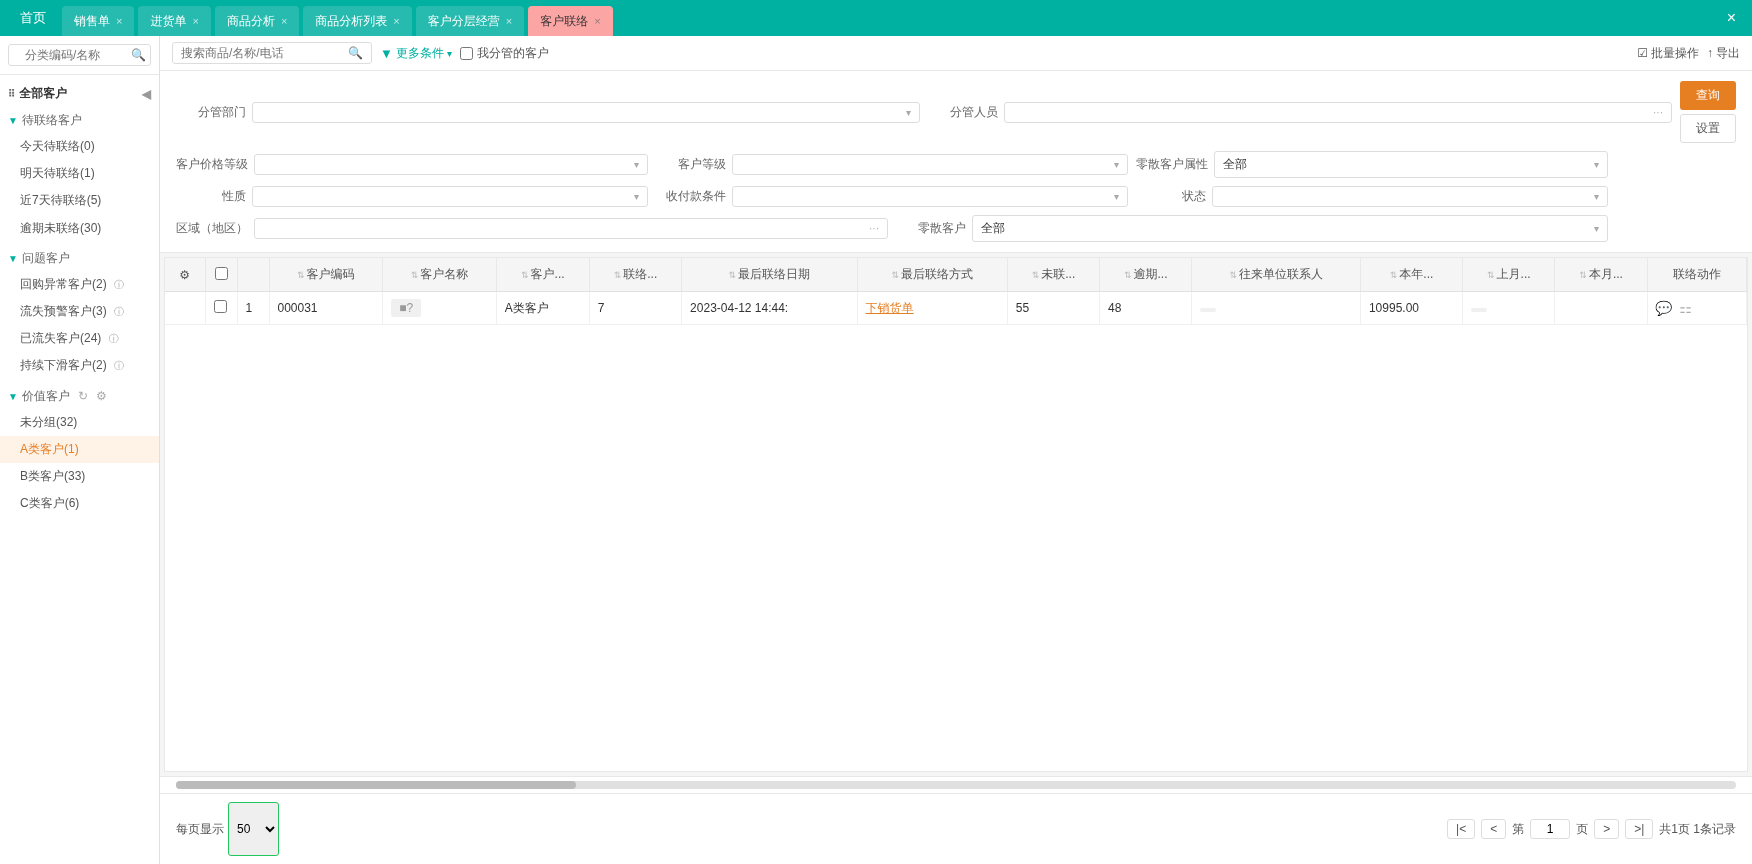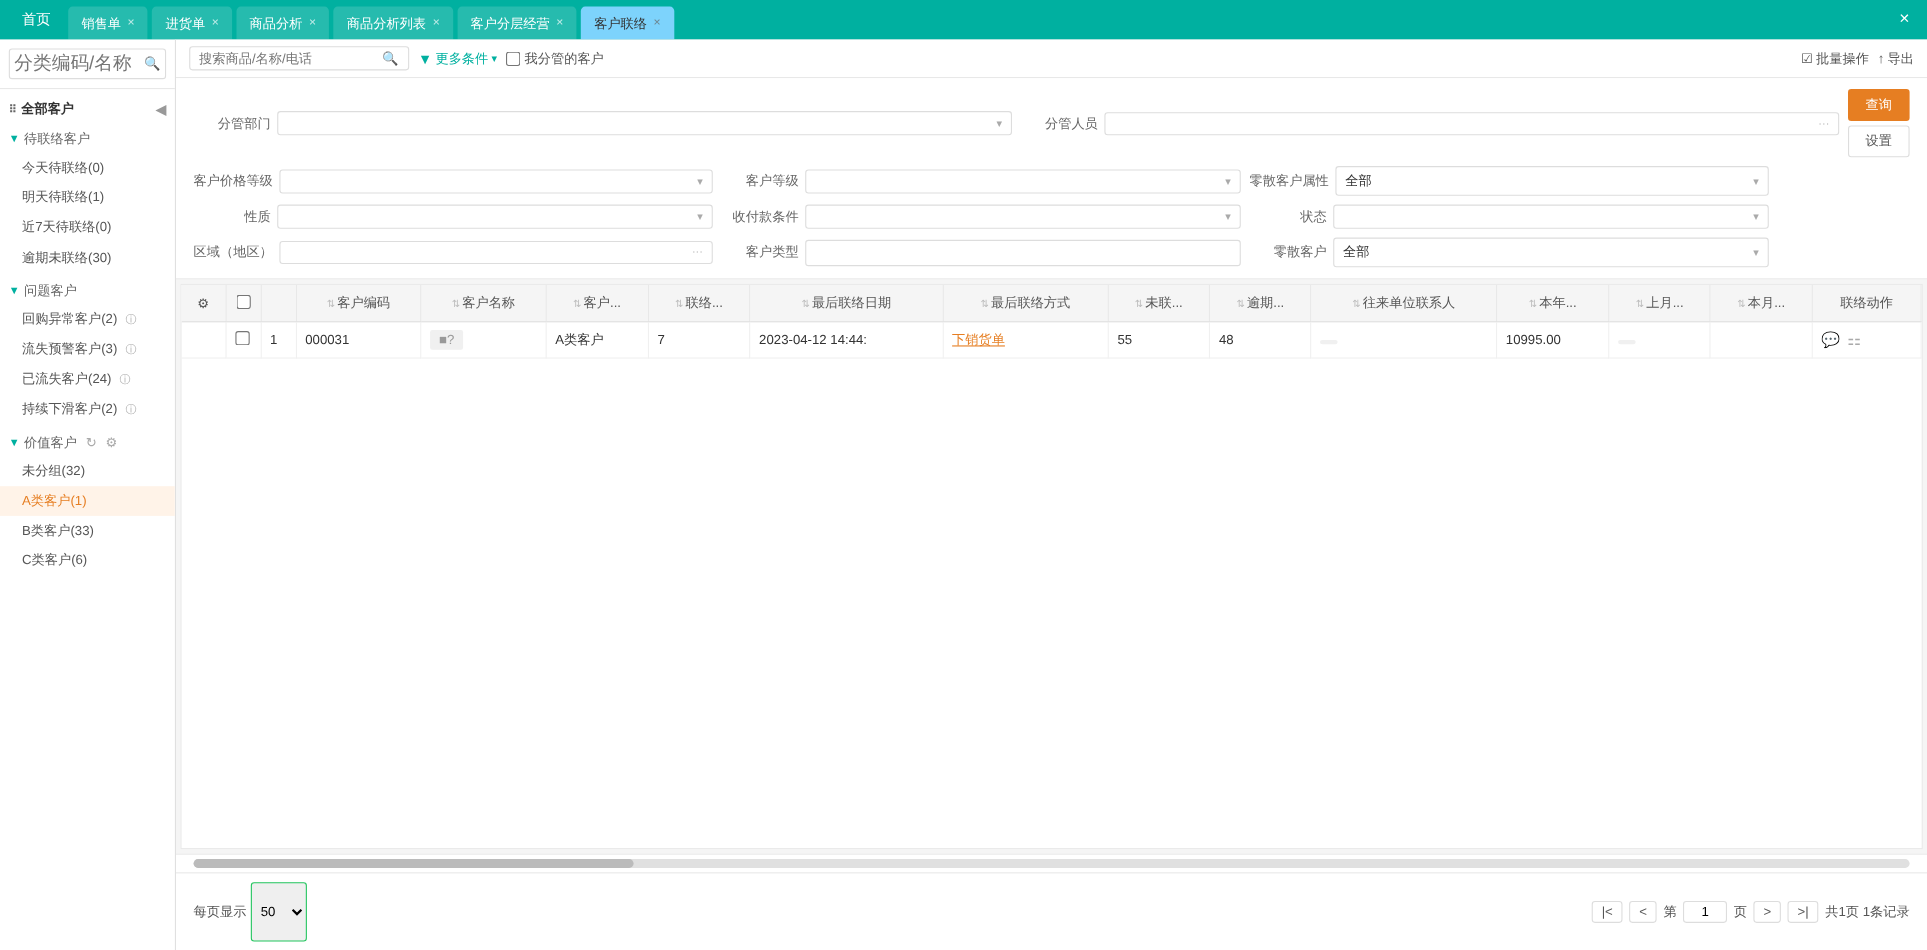--- a/index.html
+++ b/index.html
@@ -31,21 +31,21 @@
       border-radius: 4px 4px 0 0;
       color: white;
       cursor: pointer;
       display: flex;
       align-items: center;
       gap: 6px;
       font-size: 12px;
       margin-top: 6px;
     }
     .nav-tab.active {
-      background: #7dd3fc;
+      background: #fca5a5;
       color: #333;
       margin-top: 6px;
     }
     .nav-tab .close-x {
       font-size: 11px;
       opacity: 0.7;
       cursor: pointer;
     }
     .nav-tab.active .close-x {
       color: #666;
@@ -75,23 +75,23 @@
     }
     .sidebar-search {
       padding: 8px;
       border-bottom: 1px solid #e8e8e8;
       display: flex;
       align-items: center;
     }
     .sidebar-search input {
       border: 1px solid #ddd;
       border-radius: 3px;
-      padding: 3px 4px;
+      padding: 3px 16px;
       width: 100%;
-      font-size: 17px;
+      font-size: 12px;
       color: #999;
       outline: none;
     }
     .sidebar-search .search-icon {
       margin-left: -20px;
       color: #aaa;
       font-size: 12px;
     }
     .sidebar-content {
       flex: 1;
@@ -463,21 +463,21 @@
         <span>全部客户</span>
         <span class="collapse-btn">◀</span>
       </div>
 
       <div class="sidebar-section-title">
         <span class="arrow">▼</span>
         <span>待联络客户</span>
       </div>
       <div class="sidebar-item">今天待联络(0)</div>
       <div class="sidebar-item">明天待联络(1)</div>
-      <div class="sidebar-item">近7天待联络(0)</div>
+      <div class="sidebar-item">近7天待联络(5)</div>
       <div class="sidebar-item">逾期未联络(30)</div>
 
       <div class="sidebar-section-divider"></div>
 
       <div class="sidebar-section-title">
         <span class="arrow">▼</span>
         <span>问题客户</span>
       </div>
       <div class="sidebar-item">
         回购异常客户(2) <span class="info-icon">ⓘ</span>
@@ -608,24 +608,20 @@
         <div style="width:120px;"></div>
       </div>
 
       <div class="filter-row">
         <div class="filter-field">
           <span class="filter-label">区域（地区）</span>
           <div class="filter-select" style="flex:1;">
             <span></span>
             <span style="color:#aaa;font-size:10px;">···</span>
           </div>
-        </div>
-        <div class="filter-field">
-          <span class="filter-label">客户类型</span>
-          <input class="filter-input" style="flex: 1 1 0%;">
         </div>
         <div class="filter-field">
           <span class="filter-label">零散客户</span>
           <div class="filter-select" style="flex:1;">
             <span>全部</span>
             <span class="arrow">▾</span>
           </div>
         </div>
         <div style="width:120px;"></div>
       </div>

